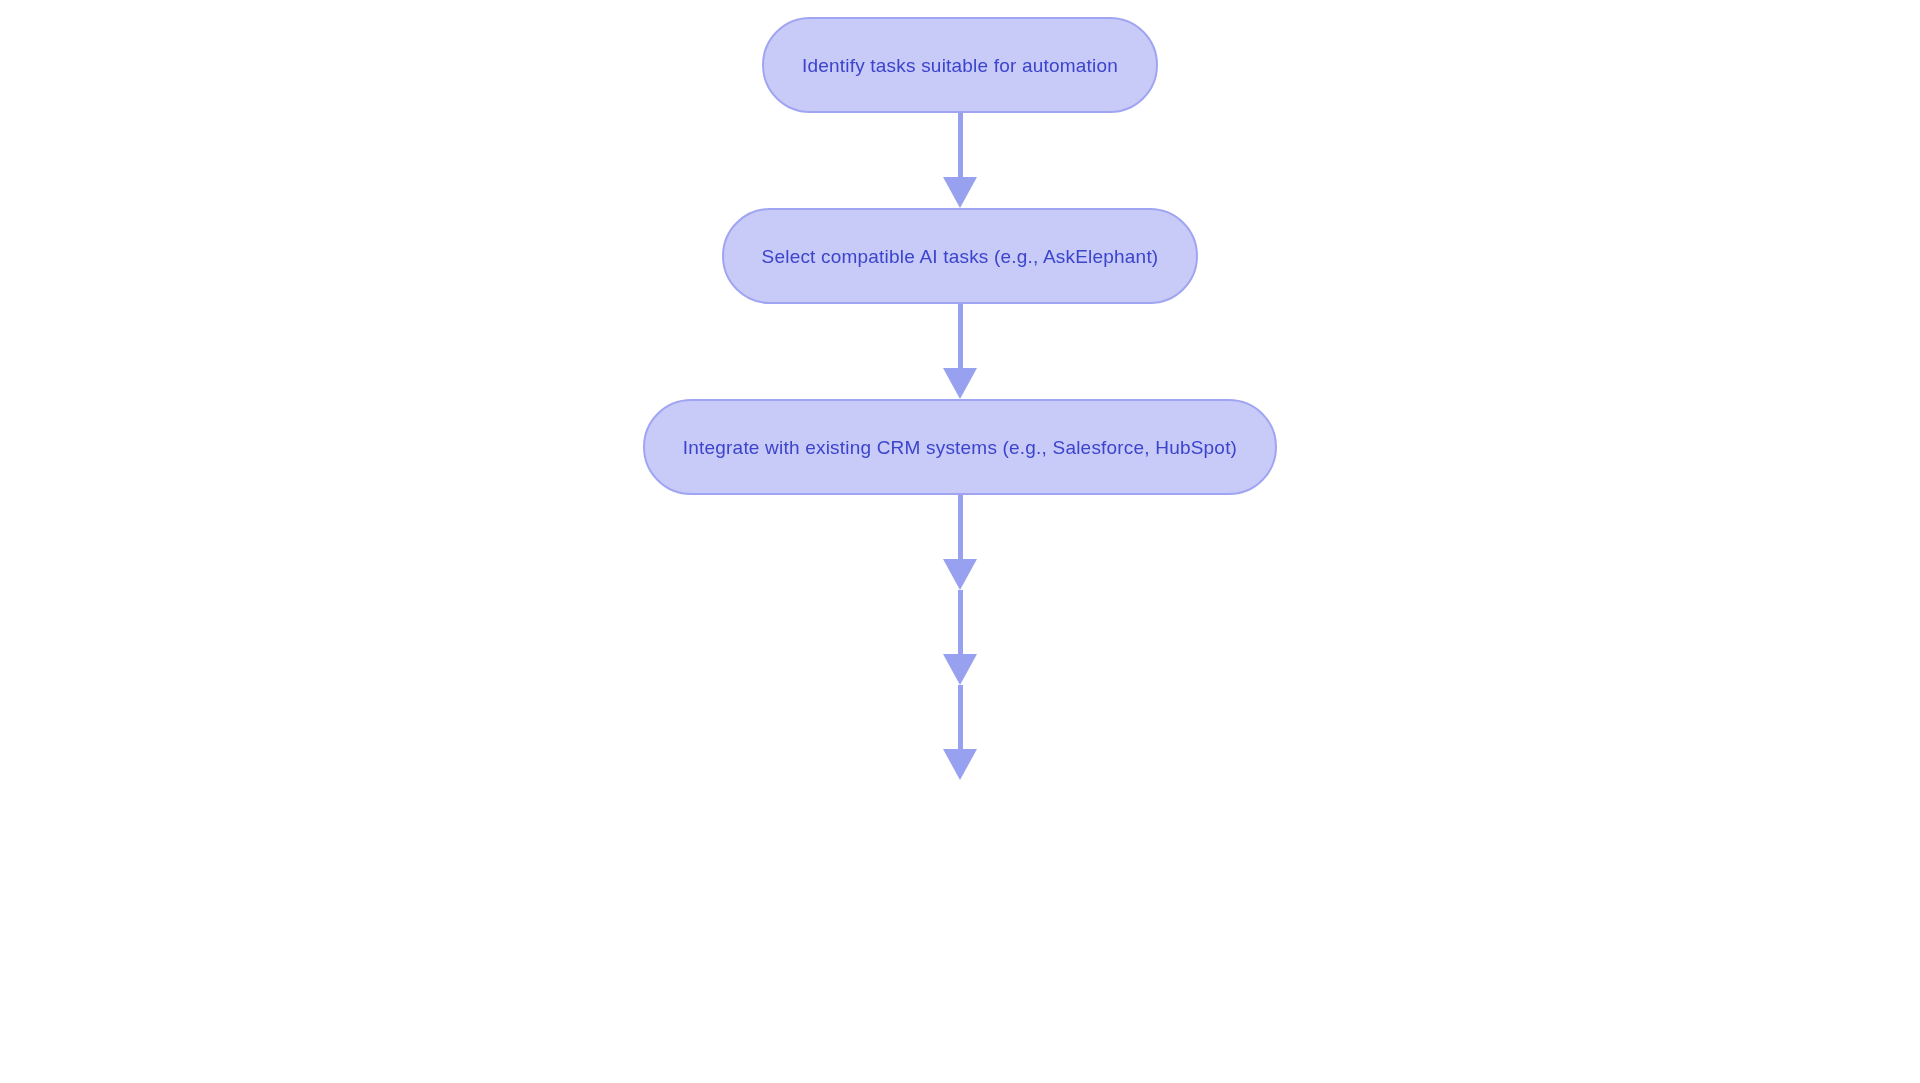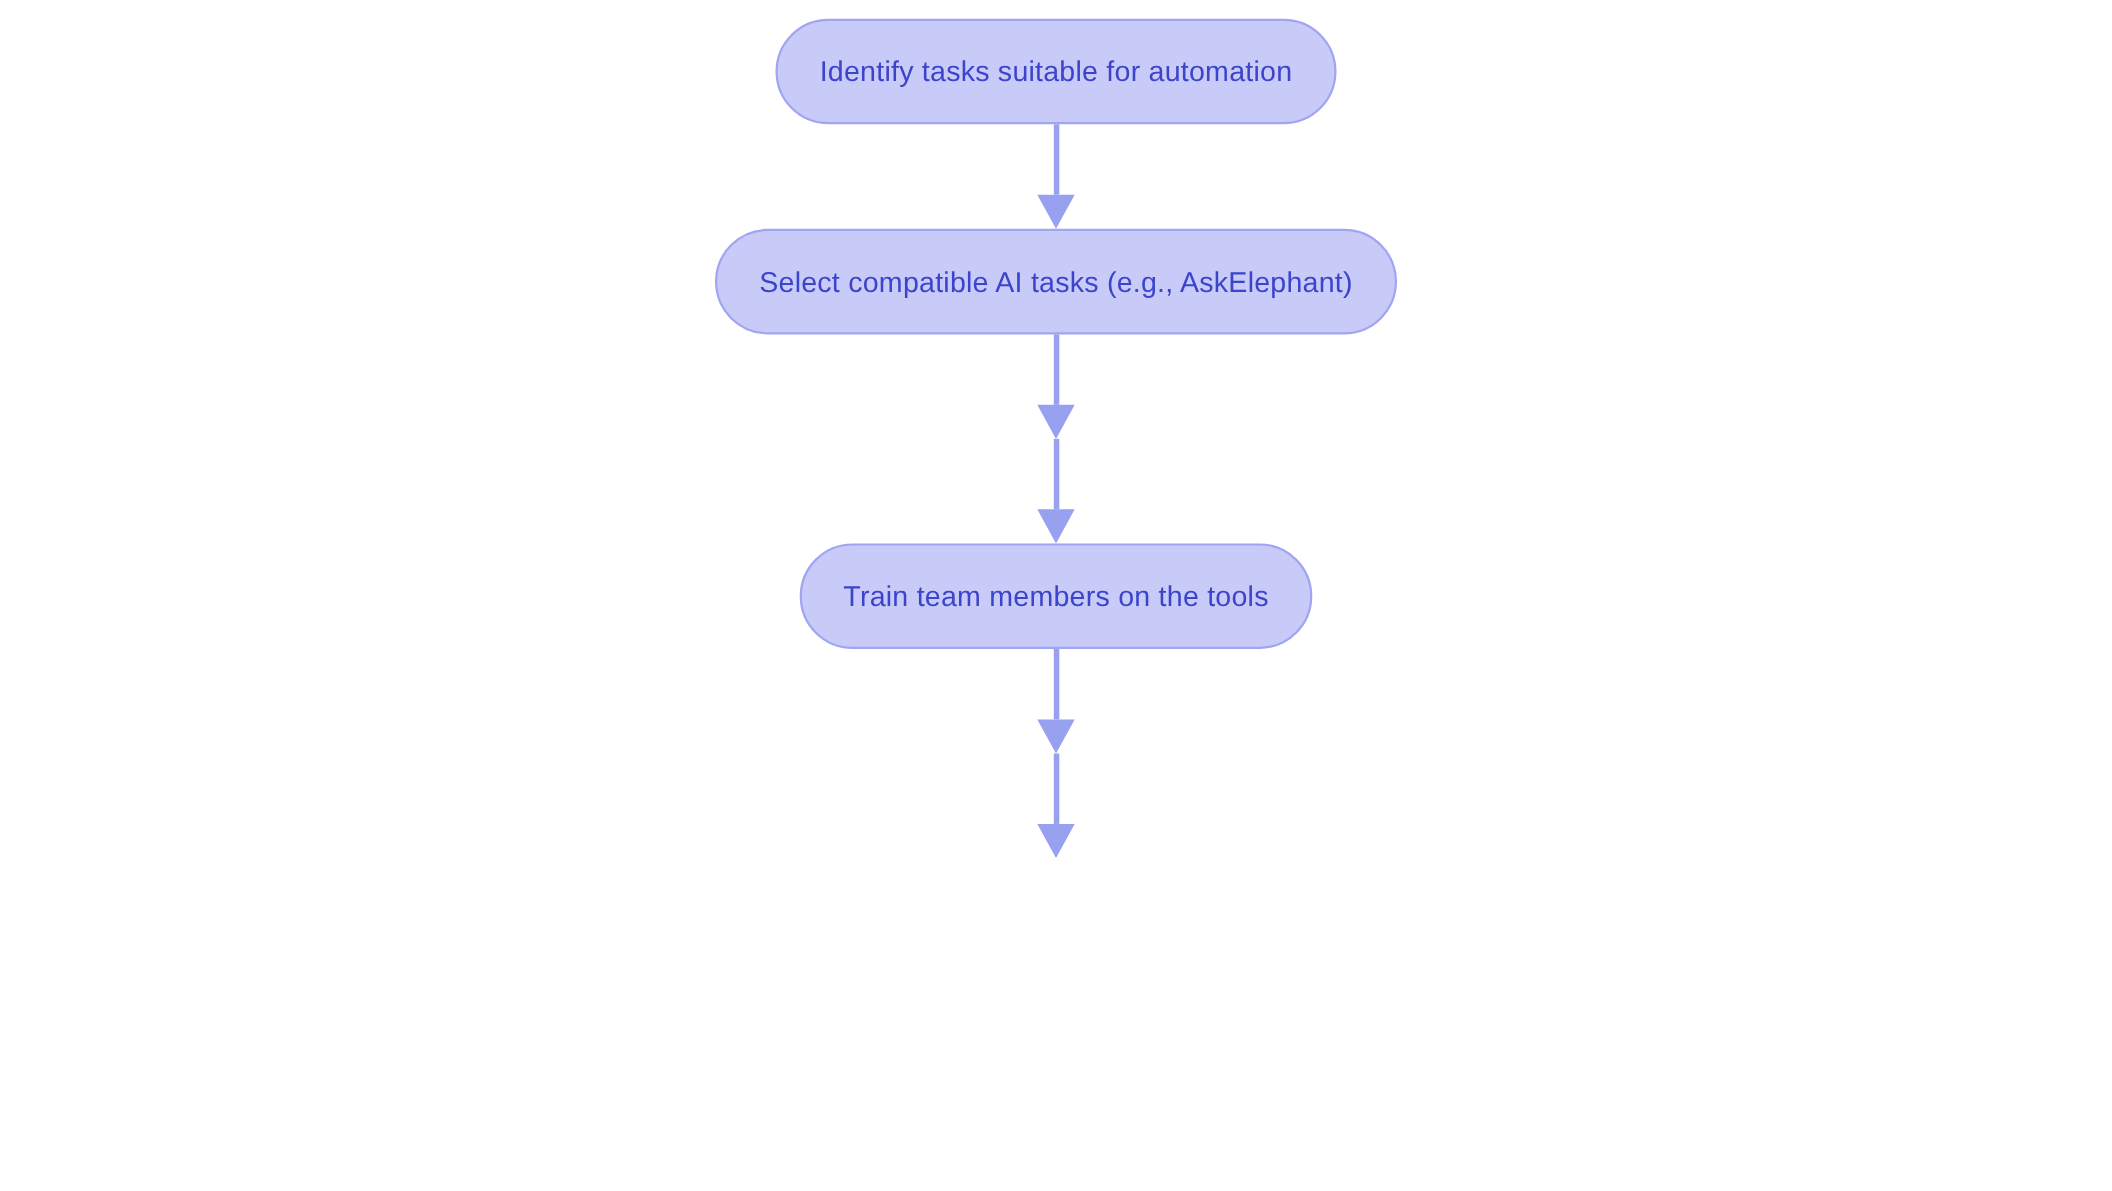--- a/index.html
+++ b/index.html
@@ -27,21 +27,21 @@
     border: 2px solid var(--node-border, #a0a5f2);
     display: flex;
     align-items: center;
     justify-content: center;
     padding: 0 38px;
     box-sizing: border-box;
     flex: 0 0 auto;
   }
   .flow-node-label {
     color: var(--node-text, #3b44cb);
-    font-size: 26px;
+    font-size: 19px;
     letter-spacing: 0.2px;
     white-space: nowrap;
     line-height: 1;
   }
   .flow-arrow {
     height: 95px;
     flex: 0 0 auto;
     display: flex;
     flex-direction: column;
     align-items: center;
@@ -75,29 +75,29 @@
 
     <div class="flow-node">
       <span class="flow-node-label">Select compatible AI tasks (e.g., AskElephant)</span>
     </div>
 
     <div class="flow-arrow" aria-hidden="true">
       <div class="flow-arrow-line"></div>
       <div class="flow-arrow-head"></div>
     </div>
 
+    <div class="flow-node">
+      <span class="flow-node-label">Integrate with existing CRM systems (e.g., Salesforce, HubSpot)</span>
+    </div>
 
     <div class="flow-arrow" aria-hidden="true">
       <div class="flow-arrow-line"></div>
       <div class="flow-arrow-head"></div>
     </div>
 
-    <div class="flow-node">
-      <span class="flow-node-label">Train team members on the tools</span>
-    </div>
 
     <div class="flow-arrow" aria-hidden="true">
       <div class="flow-arrow-line"></div>
       <div class="flow-arrow-head"></div>
     </div>
 
 
     <div class="flow-arrow" aria-hidden="true">
       <div class="flow-arrow-line"></div>
       <div class="flow-arrow-head"></div>

